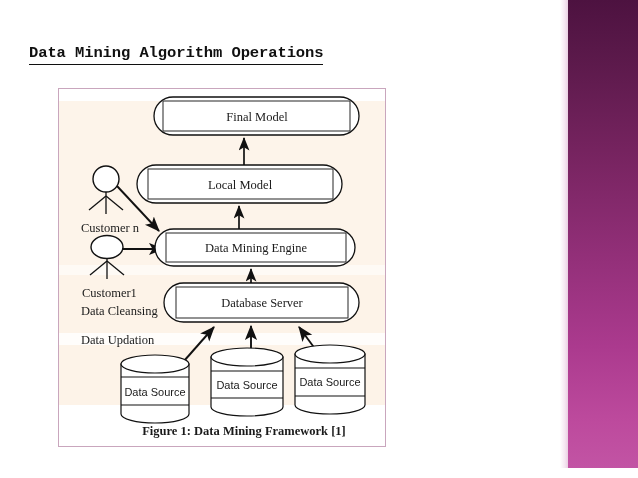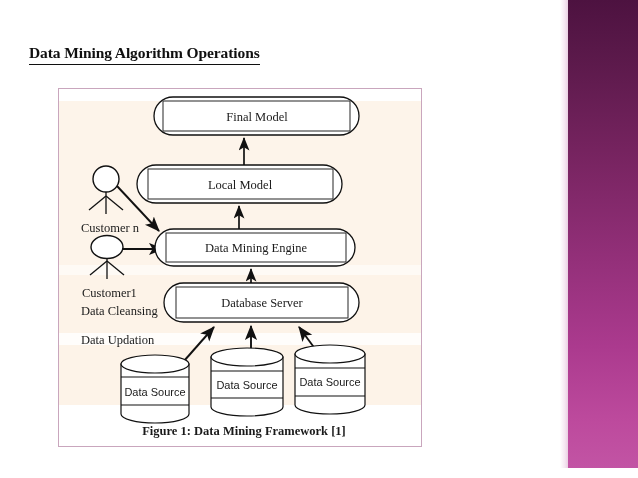--- a/index.html
+++ b/index.html
@@ -24,32 +24,32 @@
     background:linear-gradient(to bottom,#4d1240 0%,#5d1a4c 14%,#782461 34%,#94307a 56%,#ab3a8e 74%,#bd4a9d 90%,#c254a4 100%);
   }
   .band-edge{
     position:absolute;top:0;right:70px;width:3px;height:468px;
     background:linear-gradient(to bottom,#e7d4e3,#f3e4ef);
   }
 
   
   .title{
     position:absolute;left:29px;top:44px;
-    font-family:Liberation Serif, serif;
+    font-family:Liberation Mono, monospace;
     font-size:15.5px;font-weight:bold;color:#101010;
     letter-spacing:-0.1px;
     border-bottom:1.6px solid #101010;
     padding-bottom:2px;
     display:inline-block;
     white-space:nowrap;
   }
 
   
   .figure-box{
-    position:absolute;left:58px;top:88px;width:364px;height:359px;
+    position:absolute;left:58px;top:88px;width:328px;height:359px;
     border:1.2px solid #c9a6bd;
     background:#fdf4ea;
     box-sizing:border-box;
     overflow:hidden;
   }
   .fig-stripe{position:absolute;left:0;right:0;}
   .s1{top:0;height:12px;background:#ffffff;}
   .s2{top:12px;height:164px;background:#fdf4ea;}
   .s3{top:176px;height:10px;background:#fefaf5;}
   .s4{top:186px;height:58px;background:#fdf3e8;}

